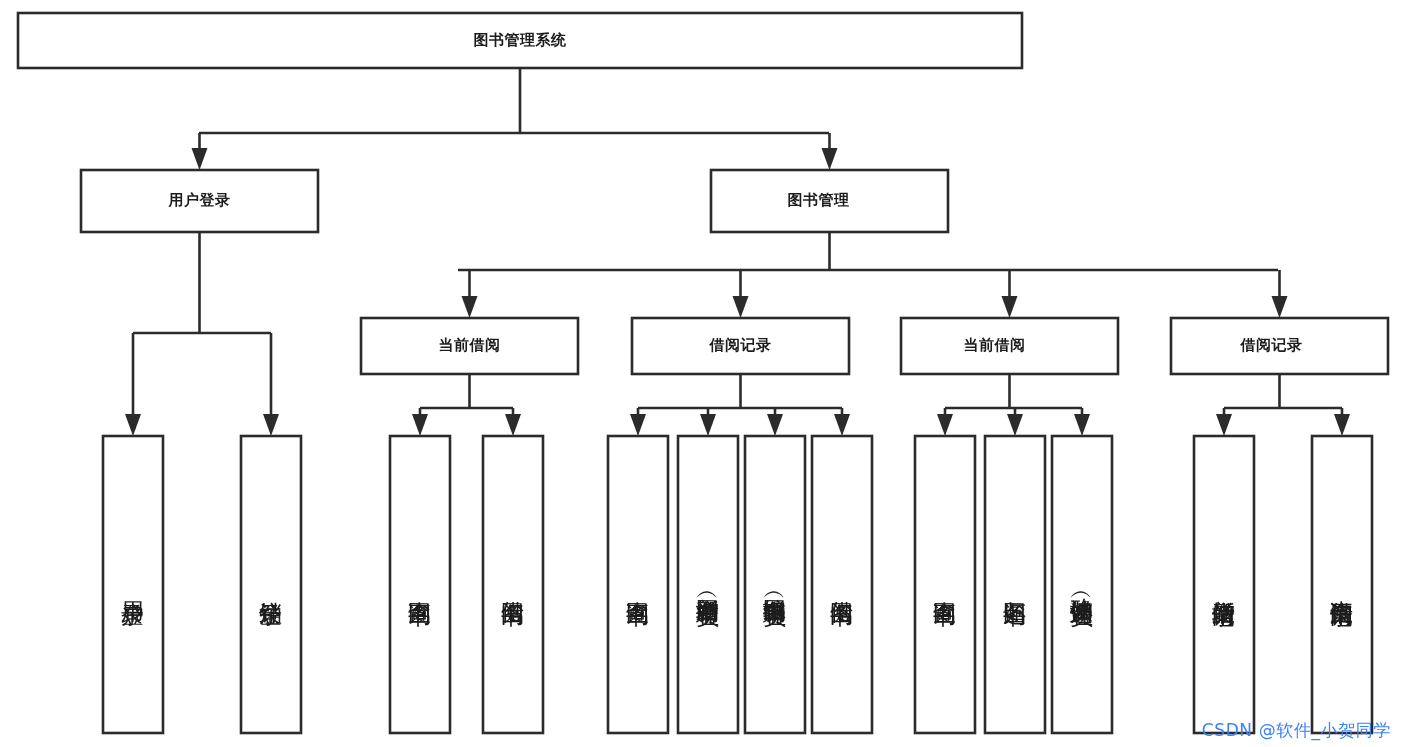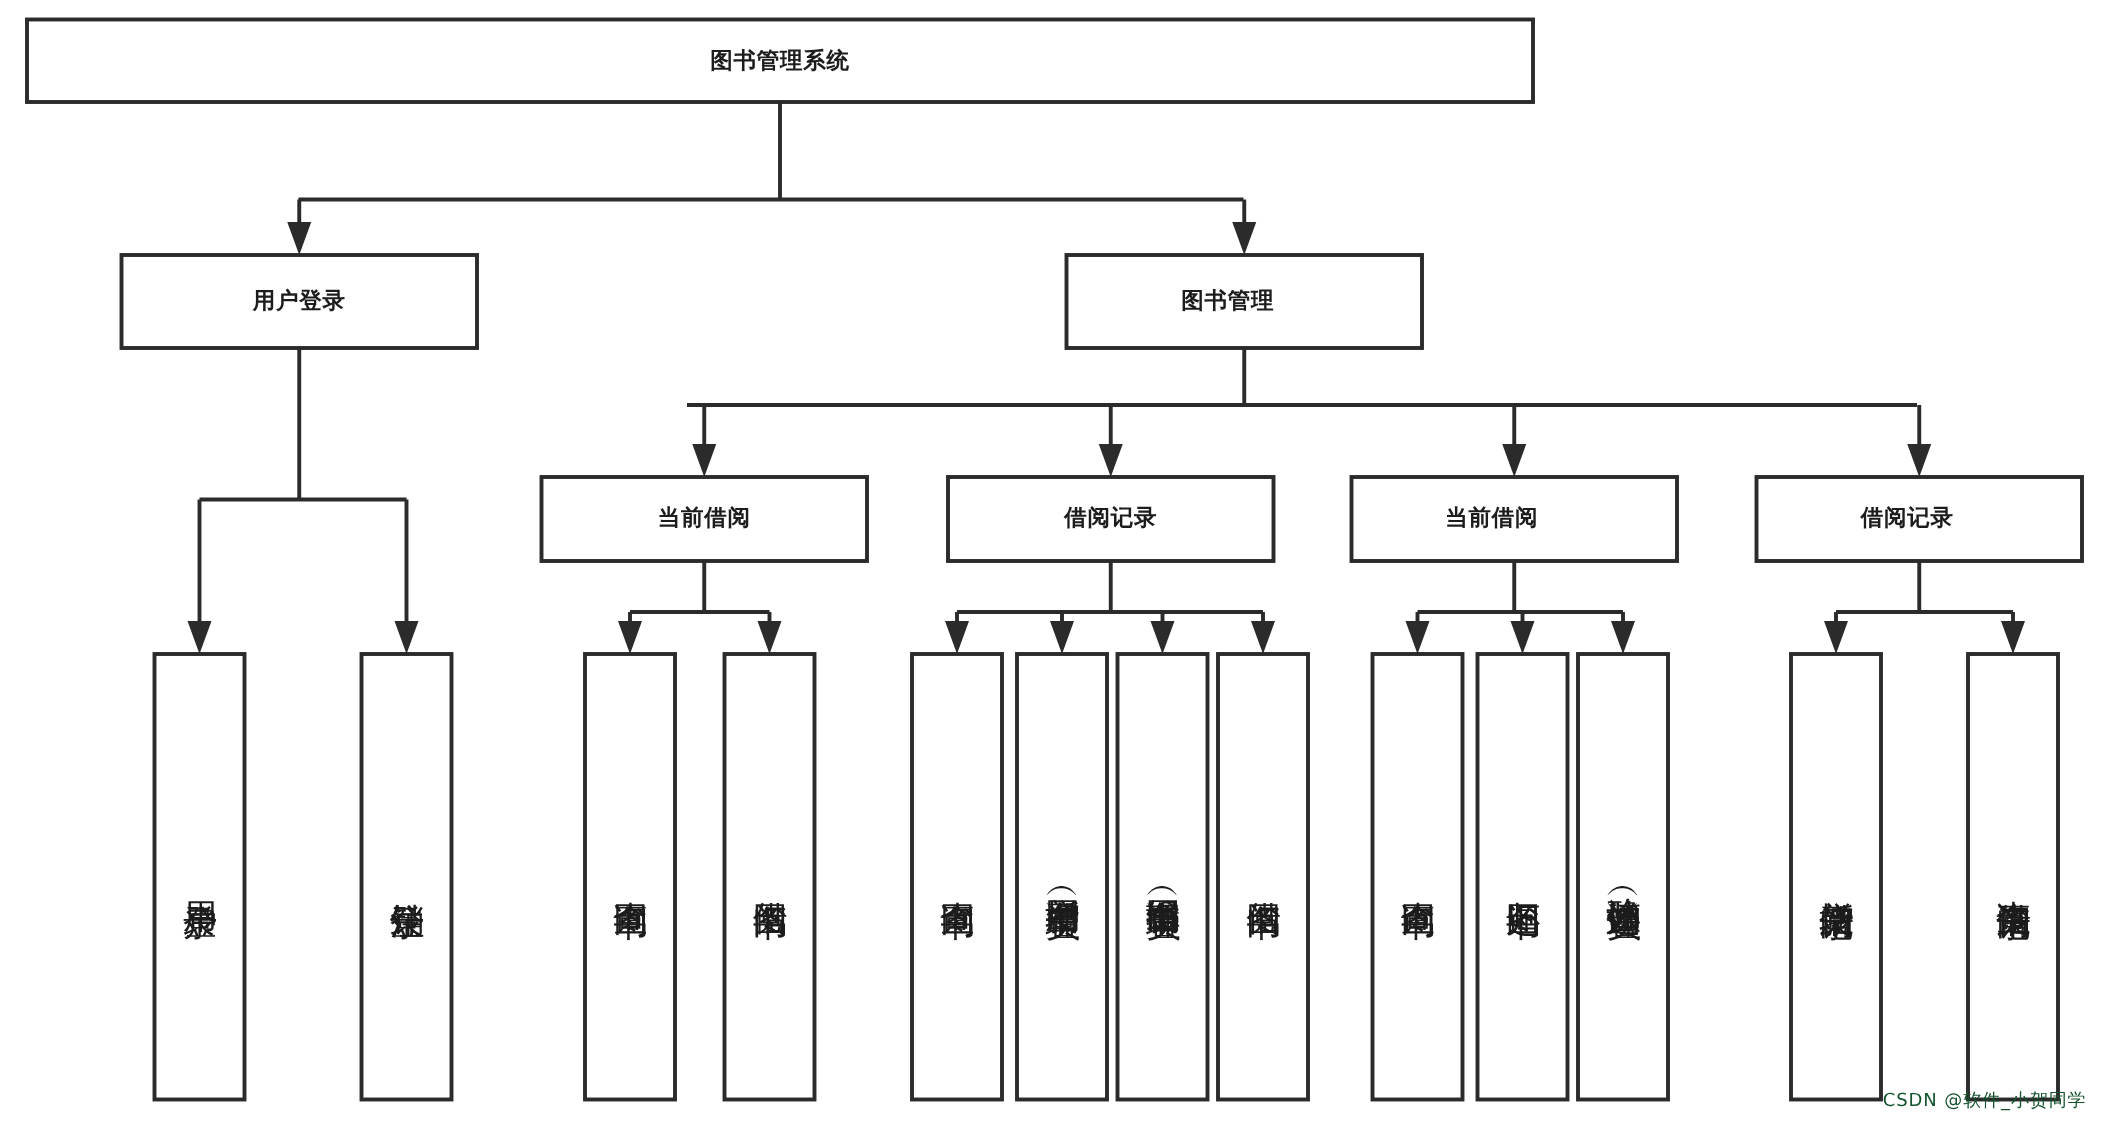--- a/index.html
+++ b/index.html
@@ -64,22 +64,22 @@
     letter-spacing: 1px;
     writing-mode: vertical-rl;
     text-orientation: upright;
     white-space: nowrap;
     pointer-events: none;
   }
   .watermark {
     position: absolute;
     right: 14px;
     bottom: 5px;
-    font-size: 12px;
-    color: #14532d;
+    font-size: 17px;
+    color: #3b82f6;
     letter-spacing: 0.6px;
     white-space: nowrap;
     pointer-events: none;
   }
 </style>
 </head>
 <body>
 
 <div id="diagram-root">
 

